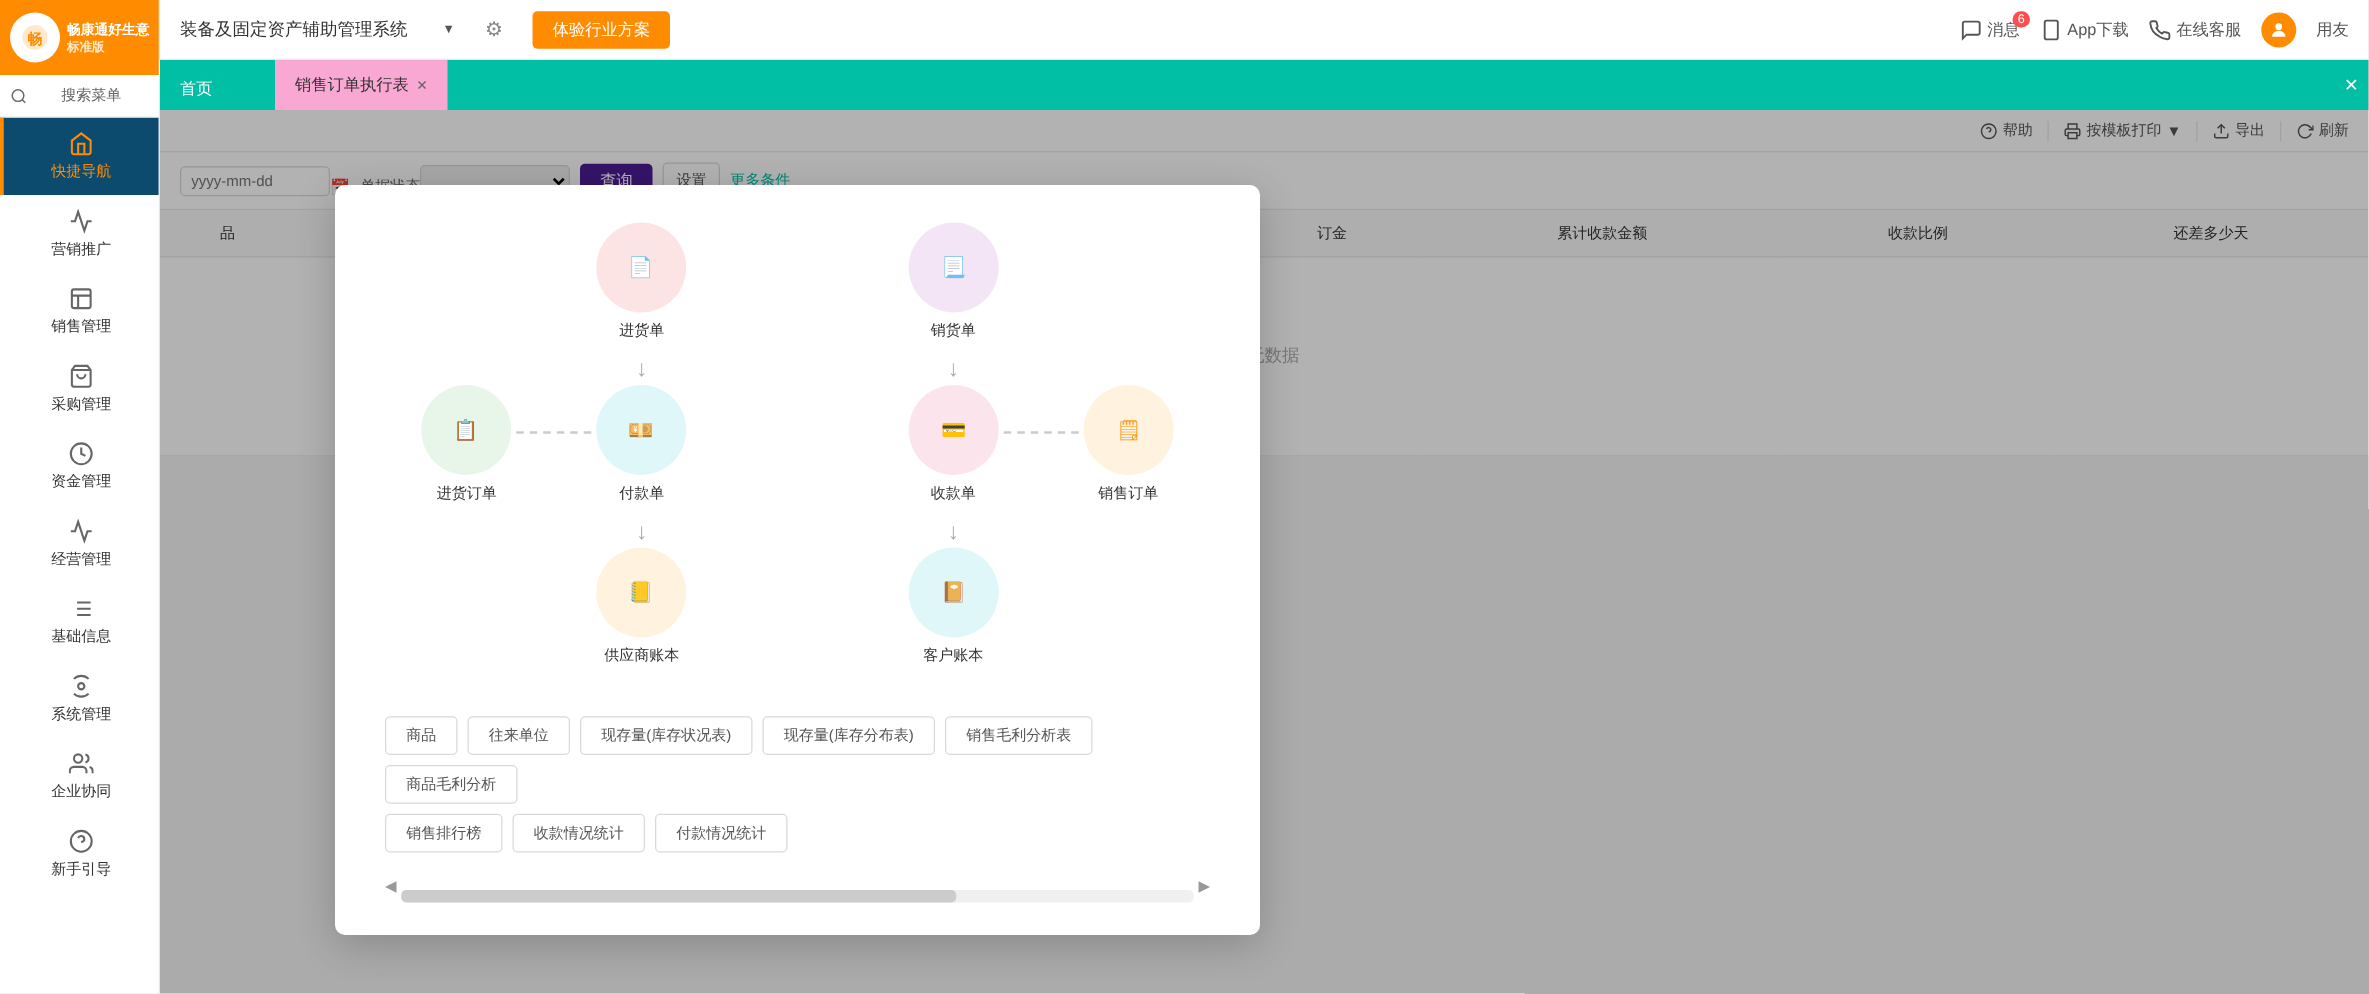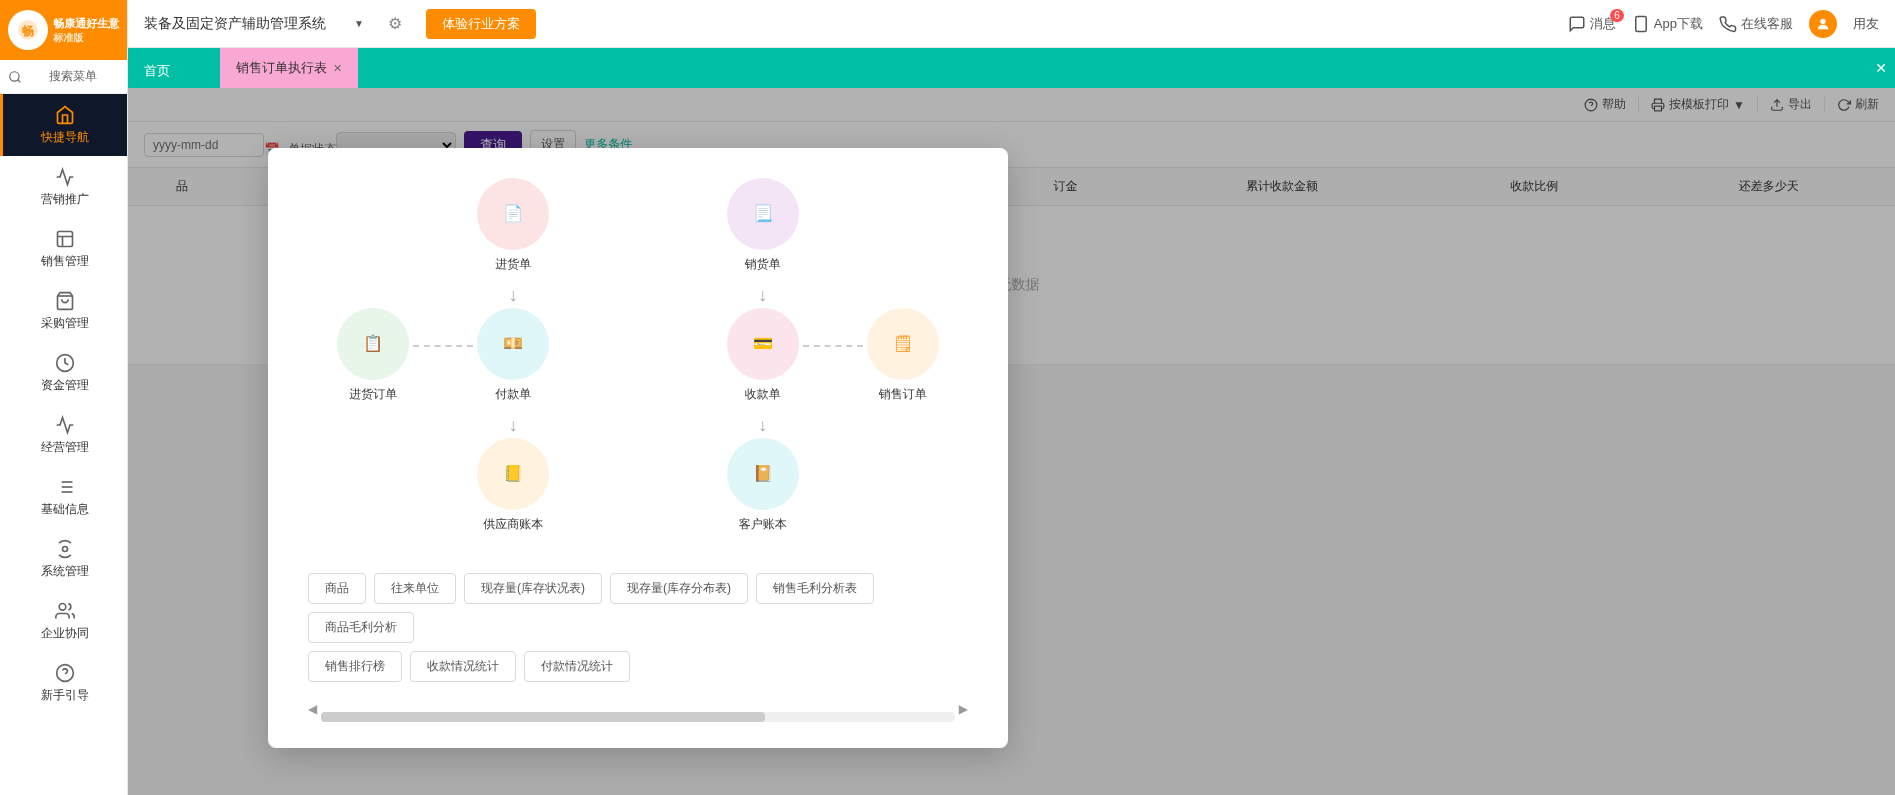--- a/index.html
+++ b/index.html
@@ -10,21 +10,21 @@
 
     
     .sidebar { width: 128px; background: #fff; display: flex; flex-direction: column; border-right: 1px solid #e8e8e8; flex-shrink: 0; }
     .sidebar-logo { background: #ff8c00; height: 60px; display: flex; align-items: center; justify-content: center; color: white; font-size: 14px; font-weight: bold; }
     .sidebar-logo .logo-icon { width: 40px; height: 40px; background: white; border-radius: 50%; display: flex; align-items: center; justify-content: center; margin-right: 6px; }
     .sidebar-logo .logo-icon svg { width: 24px; height: 24px; }
     .sidebar-search { padding: 8px; border-bottom: 1px solid #f0f0f0; display: flex; align-items: center; color: #666; font-size: 12px; cursor: pointer; gap: 23px; }
     .sidebar-search span { margin-left: 4px; }
     .sidebar-nav { flex: 1; overflow-y: auto; }
     .sidebar-item { display: flex; flex-direction: column; align-items: center; padding: 10px 4px; cursor: pointer; color: #333; font-size: 12px; border-left: 3px solid transparent; }
-    .sidebar-item.active { background: #0f172a; color: #ff8c00; border-left-color: #ff8c00; }
+    .sidebar-item.active { background: #0c4a6e; color: #ff8c00; border-left-color: #ff8c00; }
     .sidebar-item .item-icon { width: 22px; height: 22px; margin-bottom: 3px; display: flex; align-items: center; justify-content: center; }
 
     
     .main-area { flex: 1; display: flex; flex-direction: column; overflow: hidden; }
 
     
     .topbar { height: 48px; background: white; display: flex; align-items: center; padding: 0 16px; border-bottom: 1px solid #e8e8e8; gap: 24px; }
     .topbar-title { font-size: 14px; color: #333; font-weight: 500; }
     .topbar-dropdown { display: flex; align-items: center; cursor: pointer; color: #555; font-size: 13px; }
     .topbar-dropdown .arrow { margin-left: 4px; font-size: 10px; }

